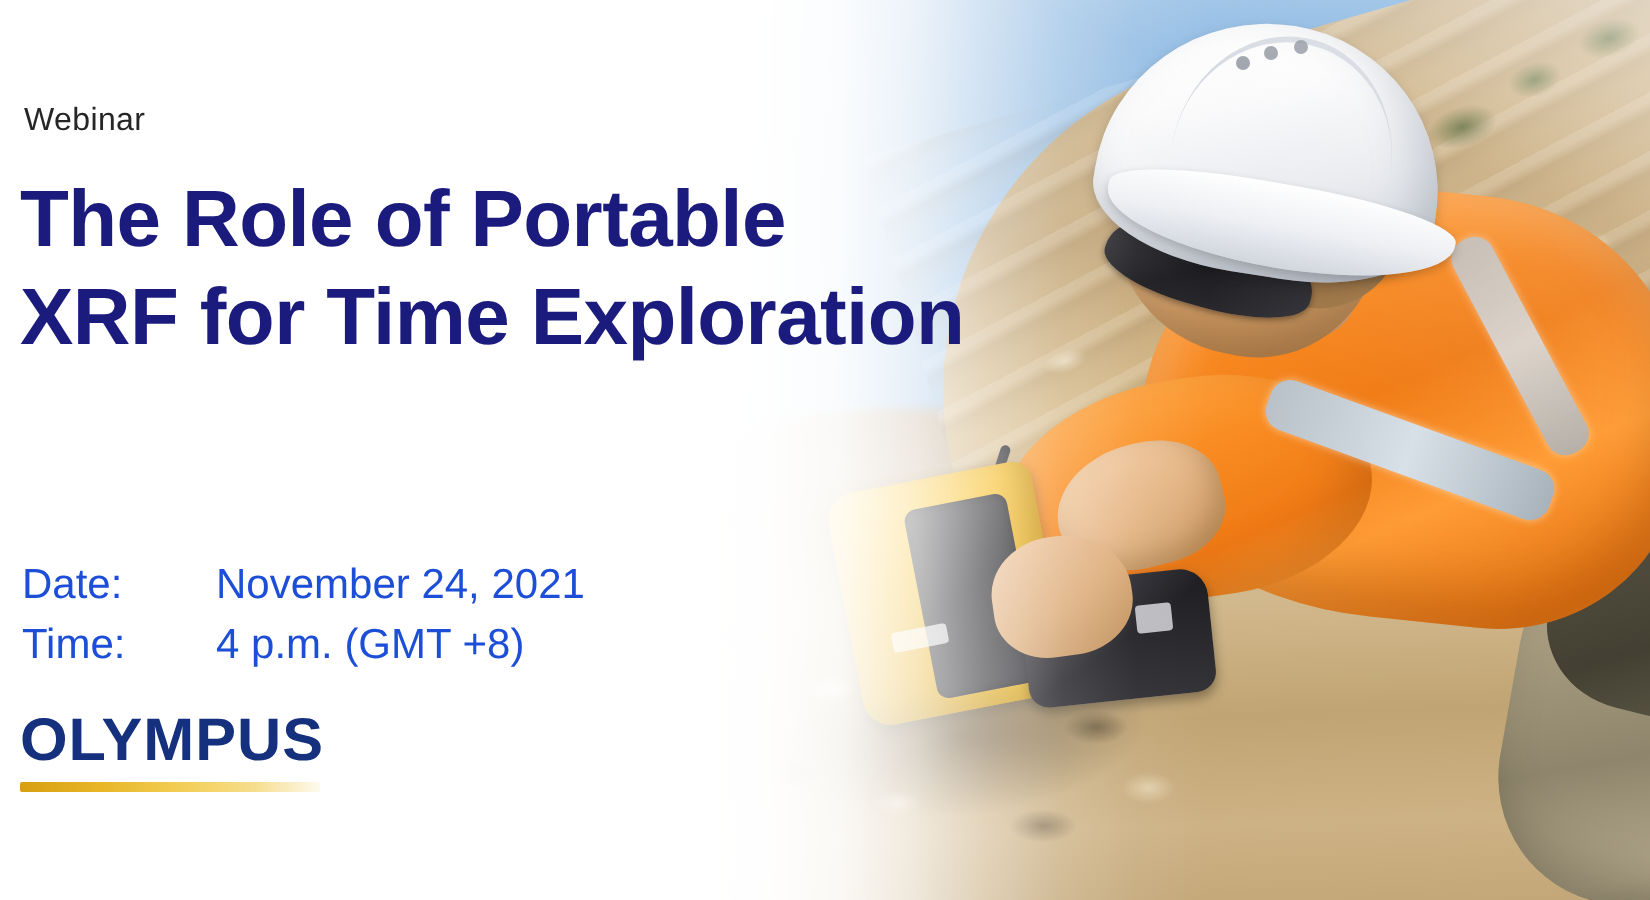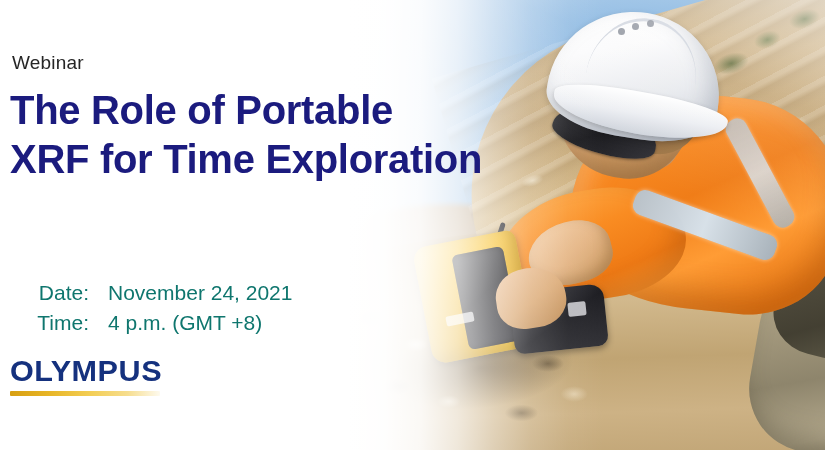--- a/index.html
+++ b/index.html
@@ -477,45 +477,44 @@
     left: 0;
     top: 0;
     width: 480px;
     height: 450px;
     z-index: 5;
   }
   .eyebrow {
     position: absolute;
     left: 12px;
     top: 52px;
-    font-size: 19px;
+    font-size: 16px;
     color: #262626;
     letter-spacing: .2px;
   }
   .title {
     position: absolute;
     left: 10px;
     top: 86px;
     width: 470px;
     color: #1b1b7e;
     font-size: 40px;
     line-height: 49px;
     letter-spacing: -0.3px;
     font-weight: bold;
   }
   .title .line { display: block; white-space: nowrap; }
 
   .meta {
     position: absolute;
     left: 11px;
     top: 278px;
-    color: #0f766e;
+    color: #1d4ed8;
     font-size: 21px;
     line-height: 30px;
-    text-align: right;
   }
   .meta-row { display: flex; }
   .meta-key { width: 78px; flex: none; }
   .meta-val { white-space: nowrap; margin-left: 19px; }
 
   
   .logo {
     position: absolute;
     left: 10px;
     top: 356px;

